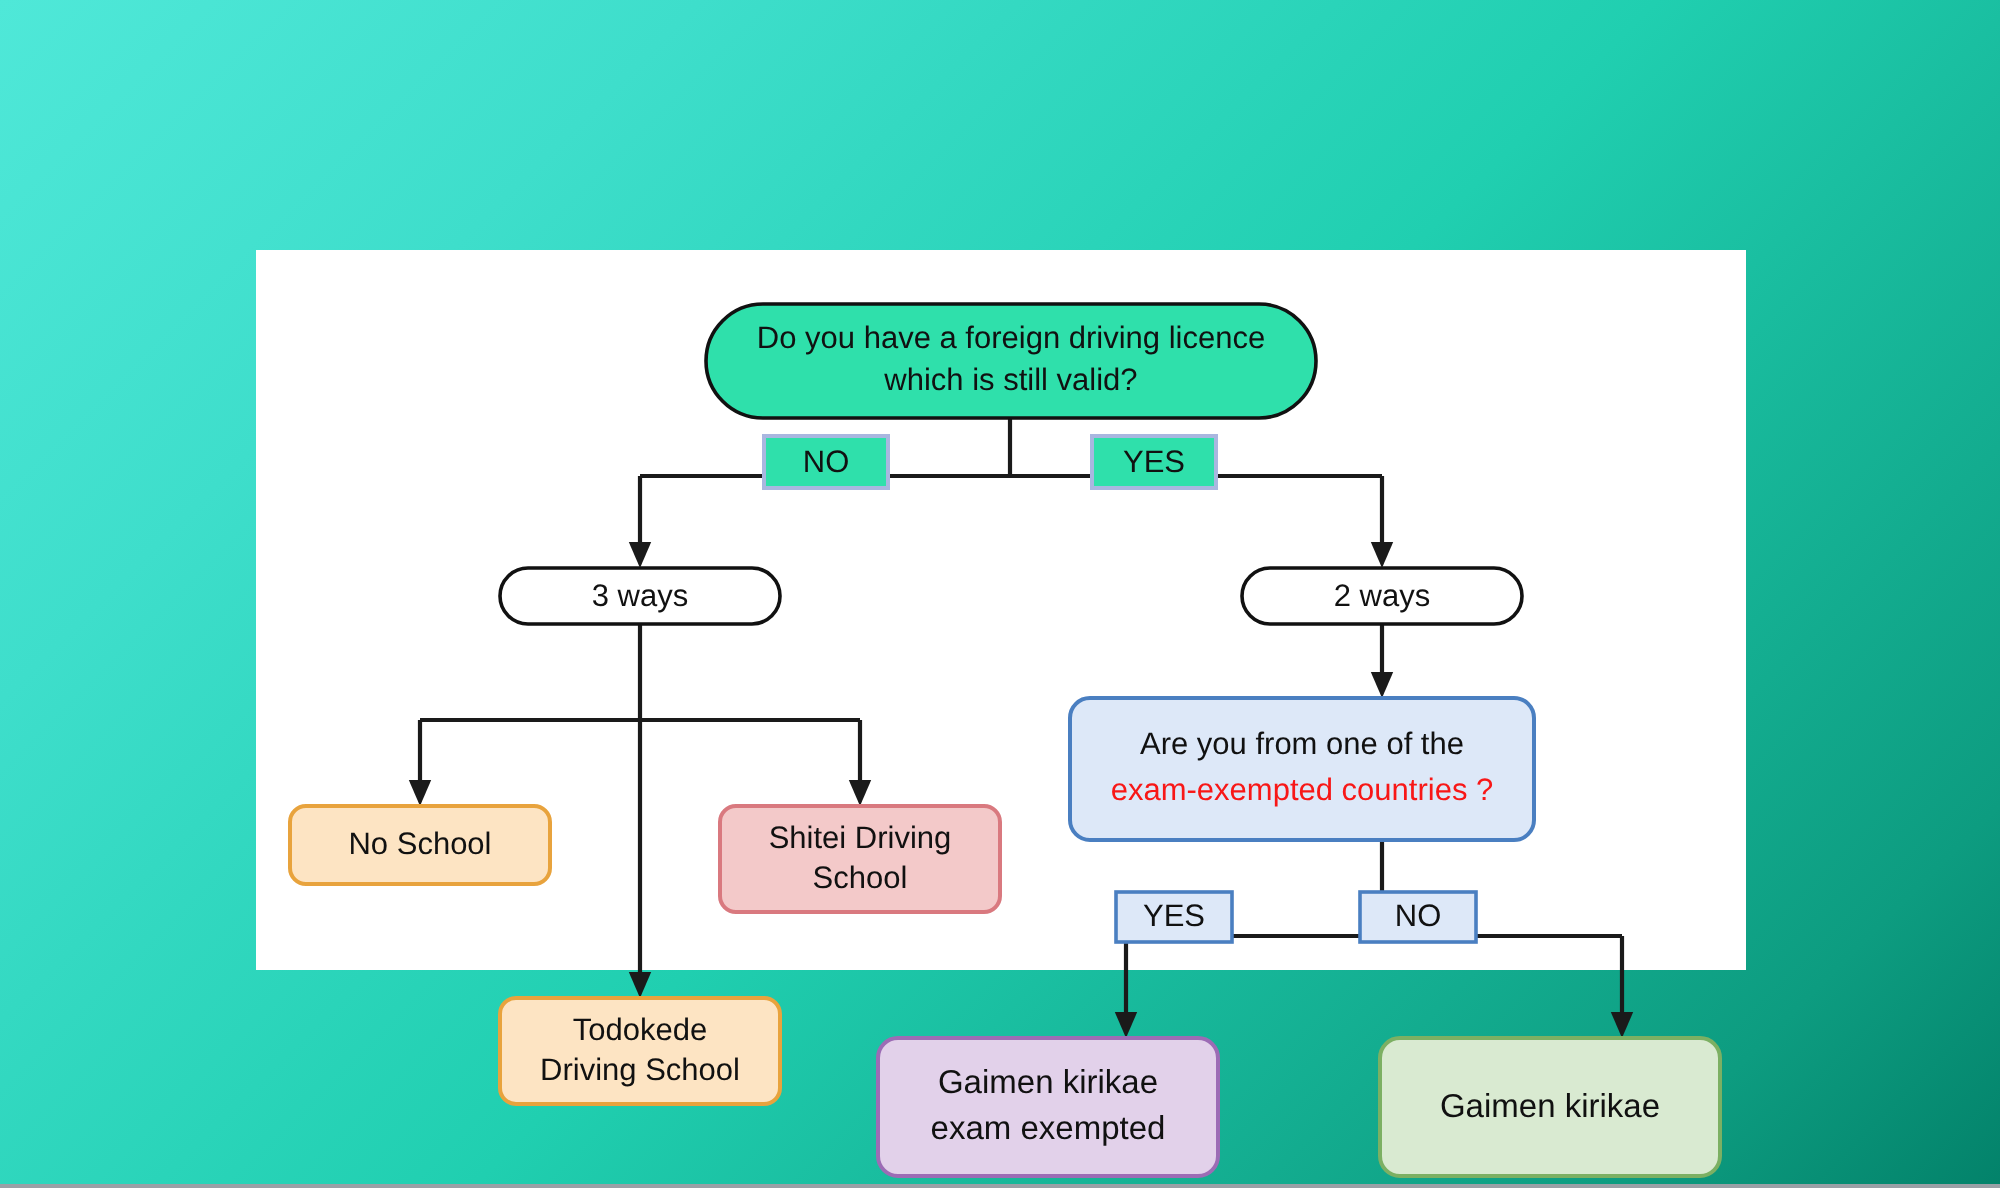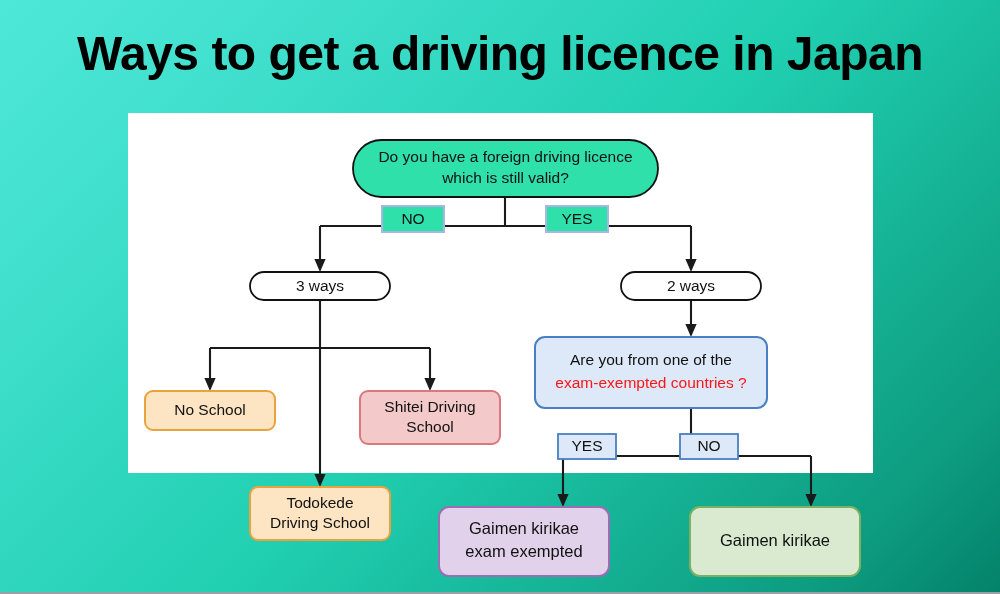--- a/index.html
+++ b/index.html
@@ -37,21 +37,21 @@
     font-size: 48px;
     font-weight: bold;
     color: #000000;
     letter-spacing: -0.5px;
     line-height: 1.1;
     white-space: nowrap;
   }
   #card {
     position: absolute;
     left: 128px;
-    top: 113px;
+    top: 125px;
     width: 745px;
     height: 360px;
     background: #ffffff;
   }
   #chart-svg {
     position: absolute;
     left: 0;
     top: 0;
   }
   .node-text {
@@ -68,21 +68,20 @@
     stroke-width: 2.1;
     fill: none;
   }
   .arrow-head { fill: #1a1a1a; stroke: none; }
 </style>
 </head>
 <body>
 
 <div id="slide">
 
-  <div id="title">Ways to get a driving licence in Japan</div>
 
   <div id="card">
 
     <svg id="chart-svg" width="745" height="481" viewBox="0 0 745 481">
 
       <g>
         <path class="conn" d="M 377 83 L 377 113"></path>
         <path class="conn" d="M 192 113 L 563 113"></path>
       </g>
 

